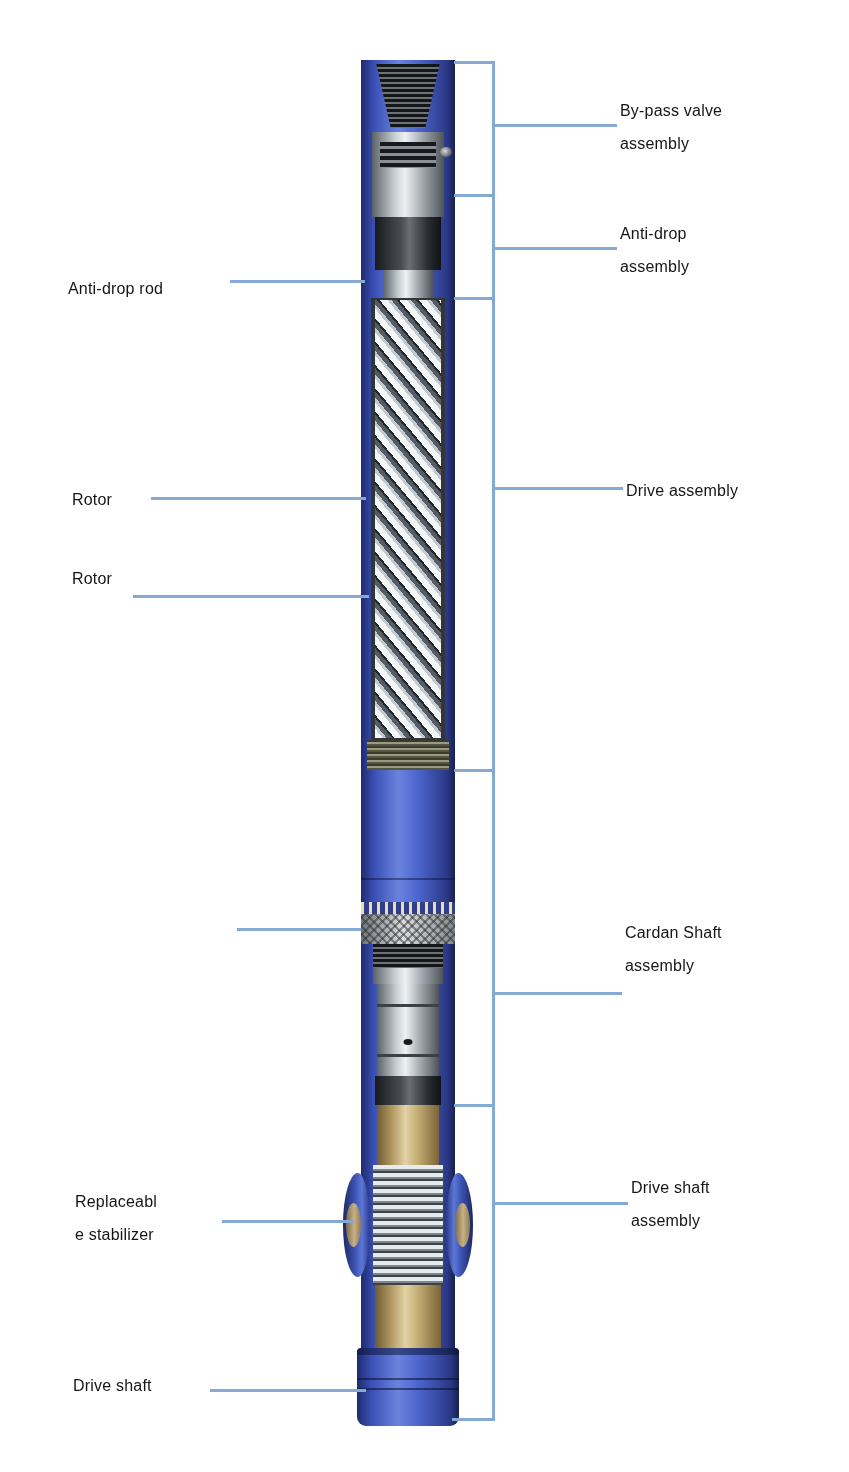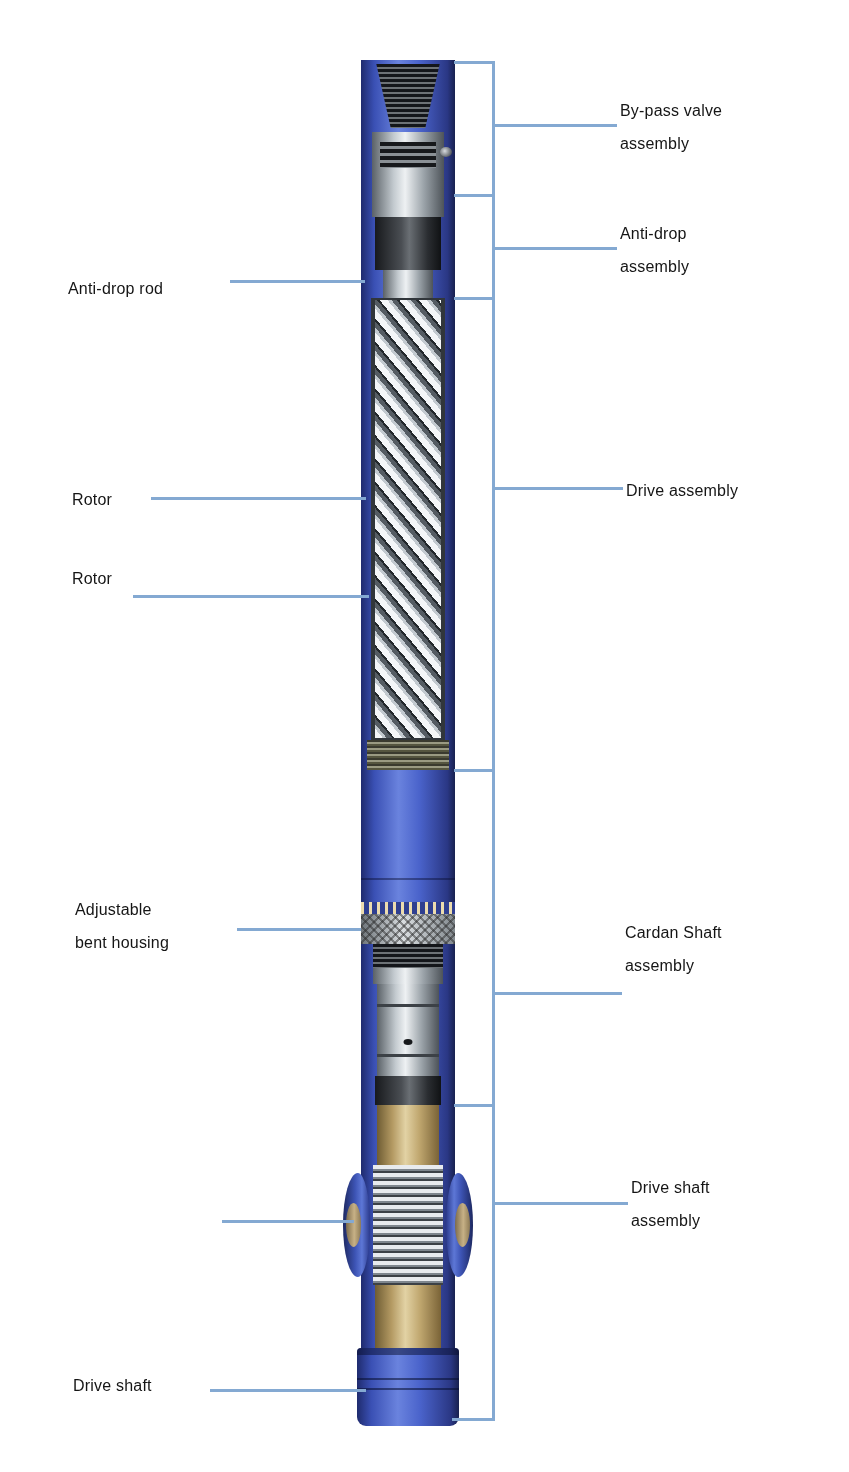--- a/index.html
+++ b/index.html
@@ -132,26 +132,26 @@
   <div class="lbl" style="left:72px;top:483px;">
     <span>Rotor</span>
   </div>
   <div class="leader" style="left:151px;top:497px;width:215px;"></div>
 
   <div class="lbl" style="left:72px;top:562px;">
     <span>Rotor</span>
   </div>
   <div class="leader" style="left:133px;top:595px;width:236px;"></div>
 
-  <div class="lbl" style="left:75px;top:893px;">
-    <span>Adjustable</span>
-    <span>bent housing</span>
-  </div>
   <div class="leader" style="left:237px;top:928px;width:124px;"></div>
 
+  <div class="lbl" style="left:75px;top:1185px;">
+    <span>Replaceabl</span>
+    <span>e stabilizer</span>
+  </div>
   <div class="leader" style="left:222px;top:1220px;width:132px;"></div>
 
   <div class="lbl" style="left:73px;top:1369px;">
     <span>Drive shaft</span>
   </div>
   <div class="leader" style="left:210px;top:1389px;width:156px;"></div>
 
   <div class="lbl" style="left:620px;top:94px;">
     <span>By-pass valve</span>
     <span>assembly</span>

